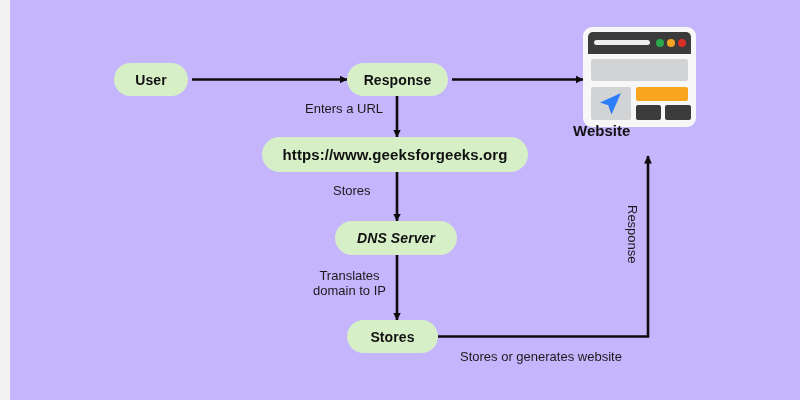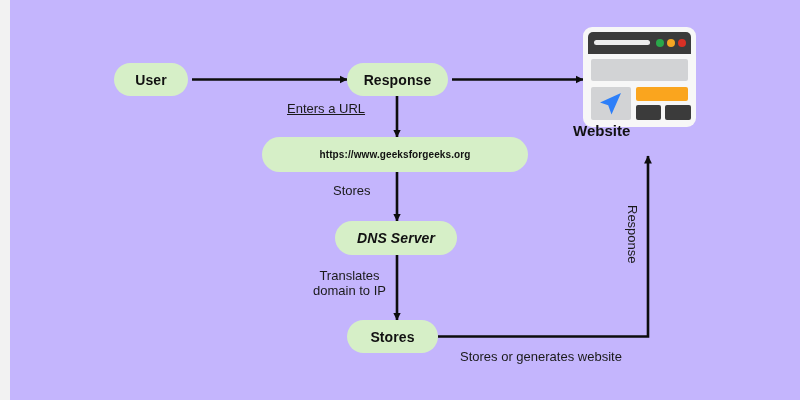--- a/index.html
+++ b/index.html
@@ -28,33 +28,33 @@
     align-items: center;
     justify-content: center;
     color: #111111;
     font-weight: bold;
     letter-spacing: 0.1px;
     box-sizing: border-box;
     white-space: nowrap;
   }
   #pill-user   { left: 104px; top: 63px;  width: 74px;  height: 33px; font-size: 14px; }
   #pill-browser{ left: 337px; top: 63px;  width: 101px; height: 33px; font-size: 14px; }
-  #pill-url    { left: 252px; top: 137px; width: 266px; height: 35px; font-size: 10px; }
+  #pill-url    { left: 252px; top: 137px; width: 266px; height: 35px; font-size: 15px; }
   #pill-dns    { left: 325px; top: 221px; width: 122px; height: 34px; font-size: 14px; font-style: italic; }
   #pill-server { left: 337px; top: 320px; width: 91px;  height: 33px; font-size: 14px; }
 
   .edge-label {
     position: absolute;
     color: #1a1a1a;
     font-size: 13px;
     line-height: 15px;
     white-space: pre;
     text-align: center;
   }
-  #label-enters   { left: 277px; top: 101px; text-decoration: underline; }
+  #label-enters   { left: 295px; top: 101px; }
   #label-request  { left: 323px; top: 183px; }
   #label-translates { left: 303px; top: 268px; }
   #label-stores   { left: 450px; top: 349px; }
   #label-response {
     left: 630px; top: 205px;
     transform: rotate(90deg);
     transform-origin: left top;
   }
 
   #website-caption {

